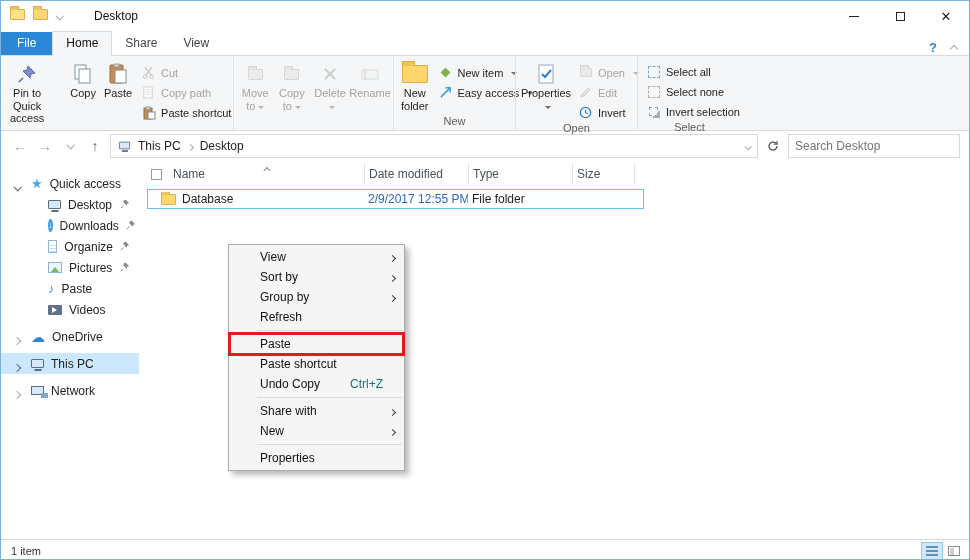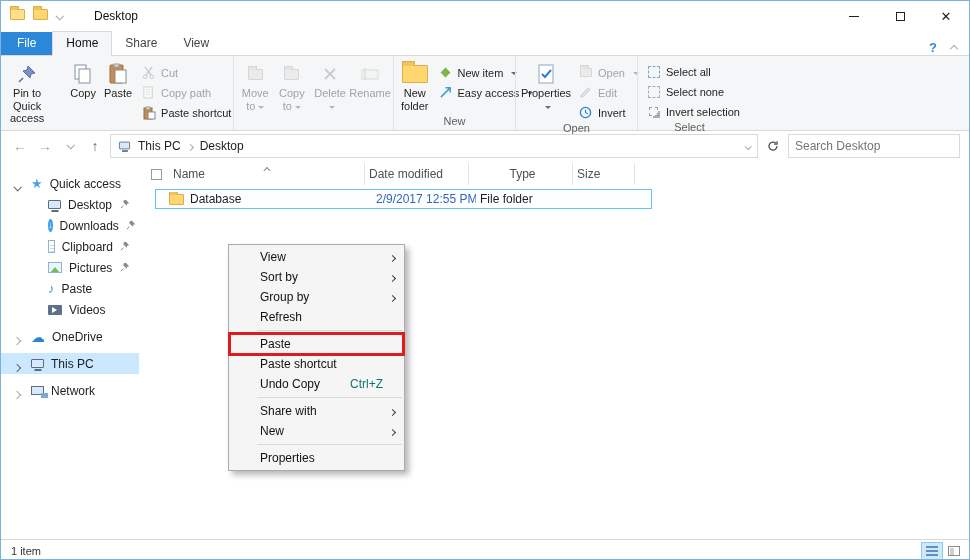--- a/index.html
+++ b/index.html
@@ -92,21 +92,21 @@
   .i-net { width:13px; height:9px; background:#d7e9fb; border:1.5px solid #5a6e83; position:relative; display:inline-block; }
   .i-net::after { content:""; position:absolute; right:-5px; bottom:-4px; width:7px; height:5px; background:#7fa8cc; }
 
   
   .filearea { flex:1; position:relative; padding-top:2px; }
   .hdr { display:flex; height:22px; align-items:center; margin-left:8px; width:496px; color:#4a5258; font-size:12px; position:relative; }
   .hcell { height:100%; display:flex; align-items:center; border-right:1px solid #e5e5e5; padding-left:4px; position:relative; }
   .hsort { position:absolute; top:-1px; left:50%; transform:translateX(-50%); }
   .hsort .chev { width:5px; height:5px; border-color:#8a8a8a; }
   .cb { width:11px; height:11px; border:1px solid #9a9a9a; background:#fff; display:inline-block; }
-  .file-row { display:flex; align-items:center; height:20px; width:497px; margin:4px 0 0 16px; border:1px solid #66c2ee; background:#fcfeff; }
+  .file-row { display:flex; align-items:center; height:20px; width:497px; margin:4px 0 0 8px; border:1px solid #66c2ee; background:#fcfeff; }
   .fcell { display:flex; align-items:center; gap:6px; padding-left:4px; overflow:hidden; white-space:nowrap; }
   .fdate { color:#3266b8; }
 
   
   .ctx { position:absolute; left:227px; top:243px; width:177px; background:#f5f5f5; border:1px solid #ababab; box-shadow:4px 4px 6px rgba(0,0,0,.28); padding:2px 0; z-index:20; }
   .ctx-item { height:20px; display:flex; align-items:center; padding:0 9px 0 31px; position:relative; color:#111; }
   .ctx-item .sub { margin-left:auto; }
   .ctx-item .sub .chev { width:5px; height:5px; border-color:#3c3c3c; }
   .ctx-sep { height:1px; background:#d9d9d9; margin:3px 2px 3px 28px; }
   .ctx-shortcut { margin-left:auto; color:#0f766e; padding-right:12px; }
@@ -406,21 +406,21 @@
       <div class="side-item child">
         <span class="i-down">↓</span>
         <span>Downloads</span>
         <span class="pin-ic"><svg width="10" height="10" viewBox="0 0 12 12">
               <path d="M7 1l4 4-2.4.6L8 8 4 4l.6-2.4z" fill="#8a8a8a"></path>
               <line x1="4" y1="8" x2="1" y2="11" stroke="#8a8a8a" stroke-width="1.2"></line>
             </svg></span>
       </div>
       <div class="side-item child">
         <span class="i-doc"></span>
-        <span>Clipboard</span>
+        <span>Organize</span>
         <span class="pin-ic"><svg width="10" height="10" viewBox="0 0 12 12">
               <path d="M7 1l4 4-2.4.6L8 8 4 4l.6-2.4z" fill="#8a8a8a"></path>
               <line x1="4" y1="8" x2="1" y2="11" stroke="#8a8a8a" stroke-width="1.2"></line>
             </svg></span>
       </div>
       <div class="side-item child">
         <span class="i-pic"></span>
         <span>Pictures</span>
         <span class="pin-ic"><svg width="10" height="10" viewBox="0 0 12 12">
               <path d="M7 1l4 4-2.4.6L8 8 4 4l.6-2.4z" fill="#8a8a8a"></path>
@@ -460,21 +460,21 @@
         <div class="hcell" style="width:22px; border-right:none;">
             <span class="cb"></span>
           </div>
         <div class="hcell" style="width:196px;">
           <span>Name</span>
           <span class="hsort"><span class="chev chev-u"></span></span>
         </div>
         <div class="hcell" style="width:104px;">
             <span>Date modified</span>
           </div>
-        <div class="hcell" style="width:104px;justify-content:center;">
+        <div class="hcell" style="width:104px;">
             <span>Type</span>
           </div>
         <div class="hcell" style="width:62px;">
             <span>Size</span>
           </div>
       </div>
 
       <div class="file-row">
         <div class="fcell" style="width:216px; padding-left:13px;">
           <span class="folder"></span>

